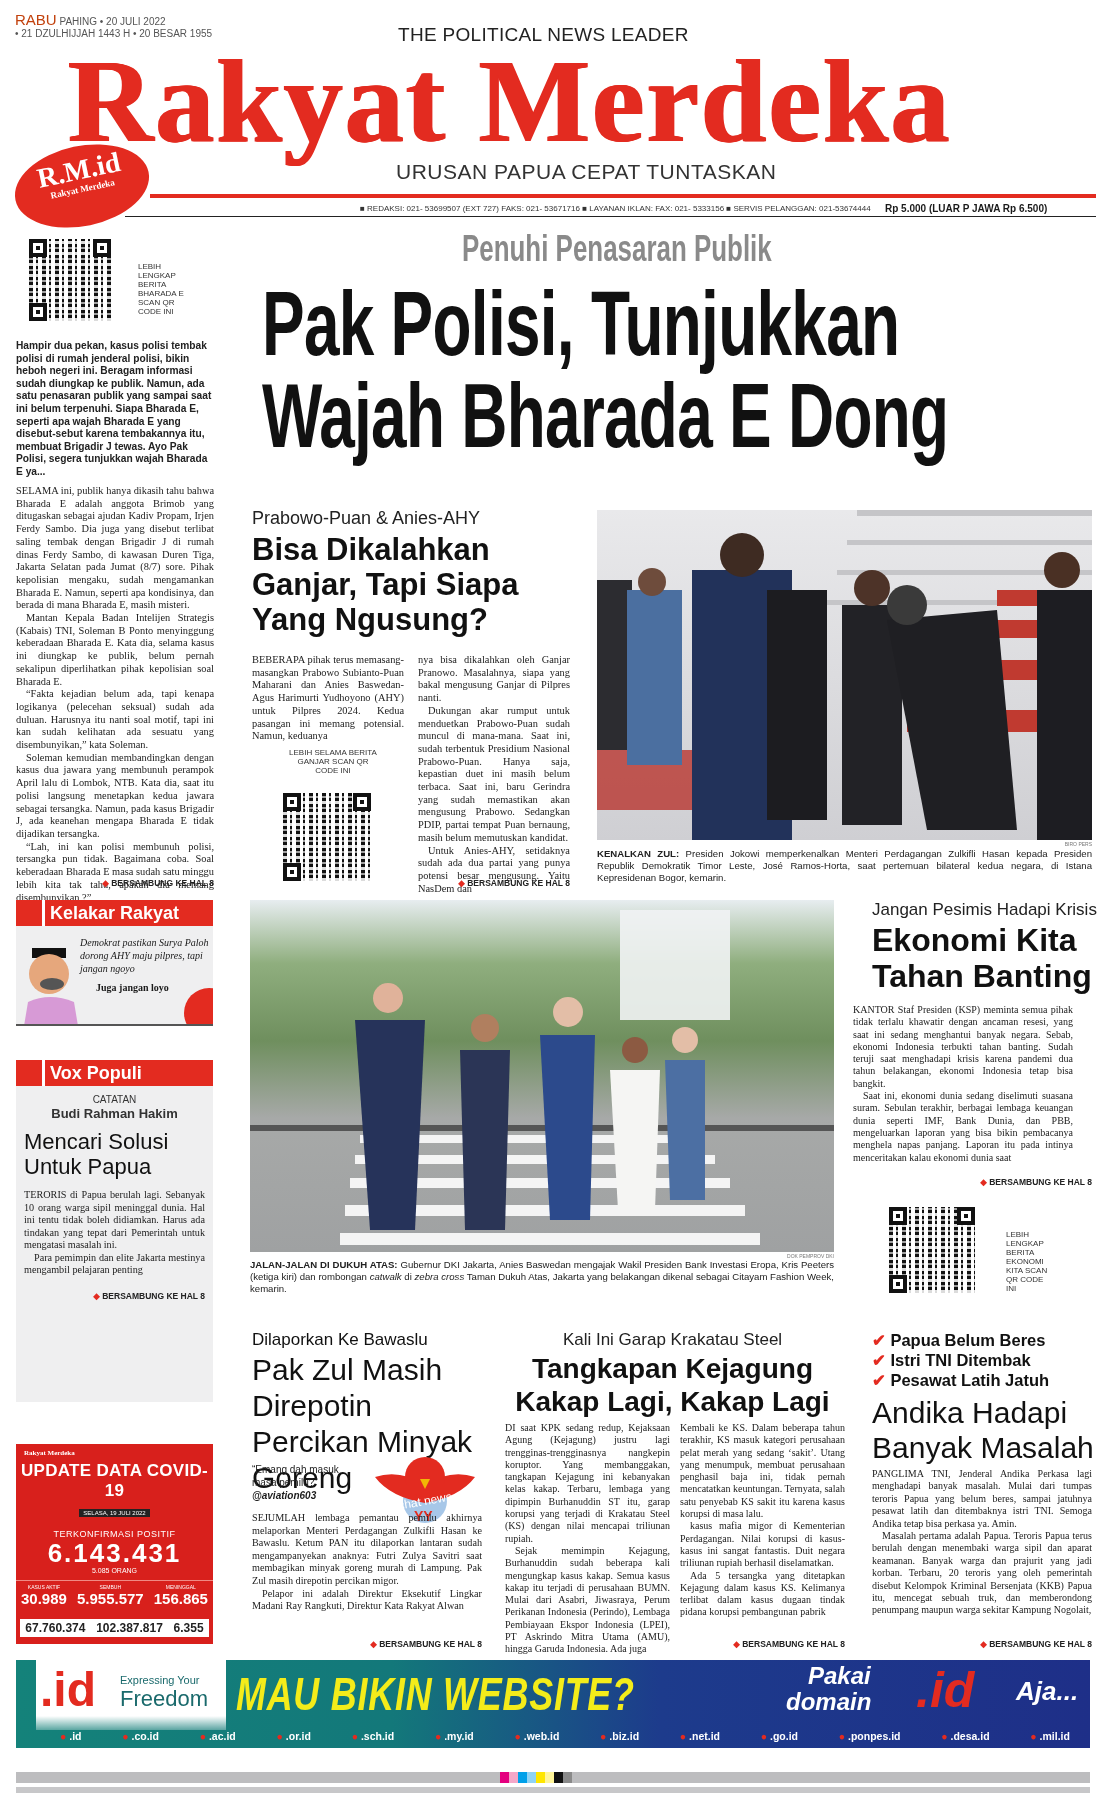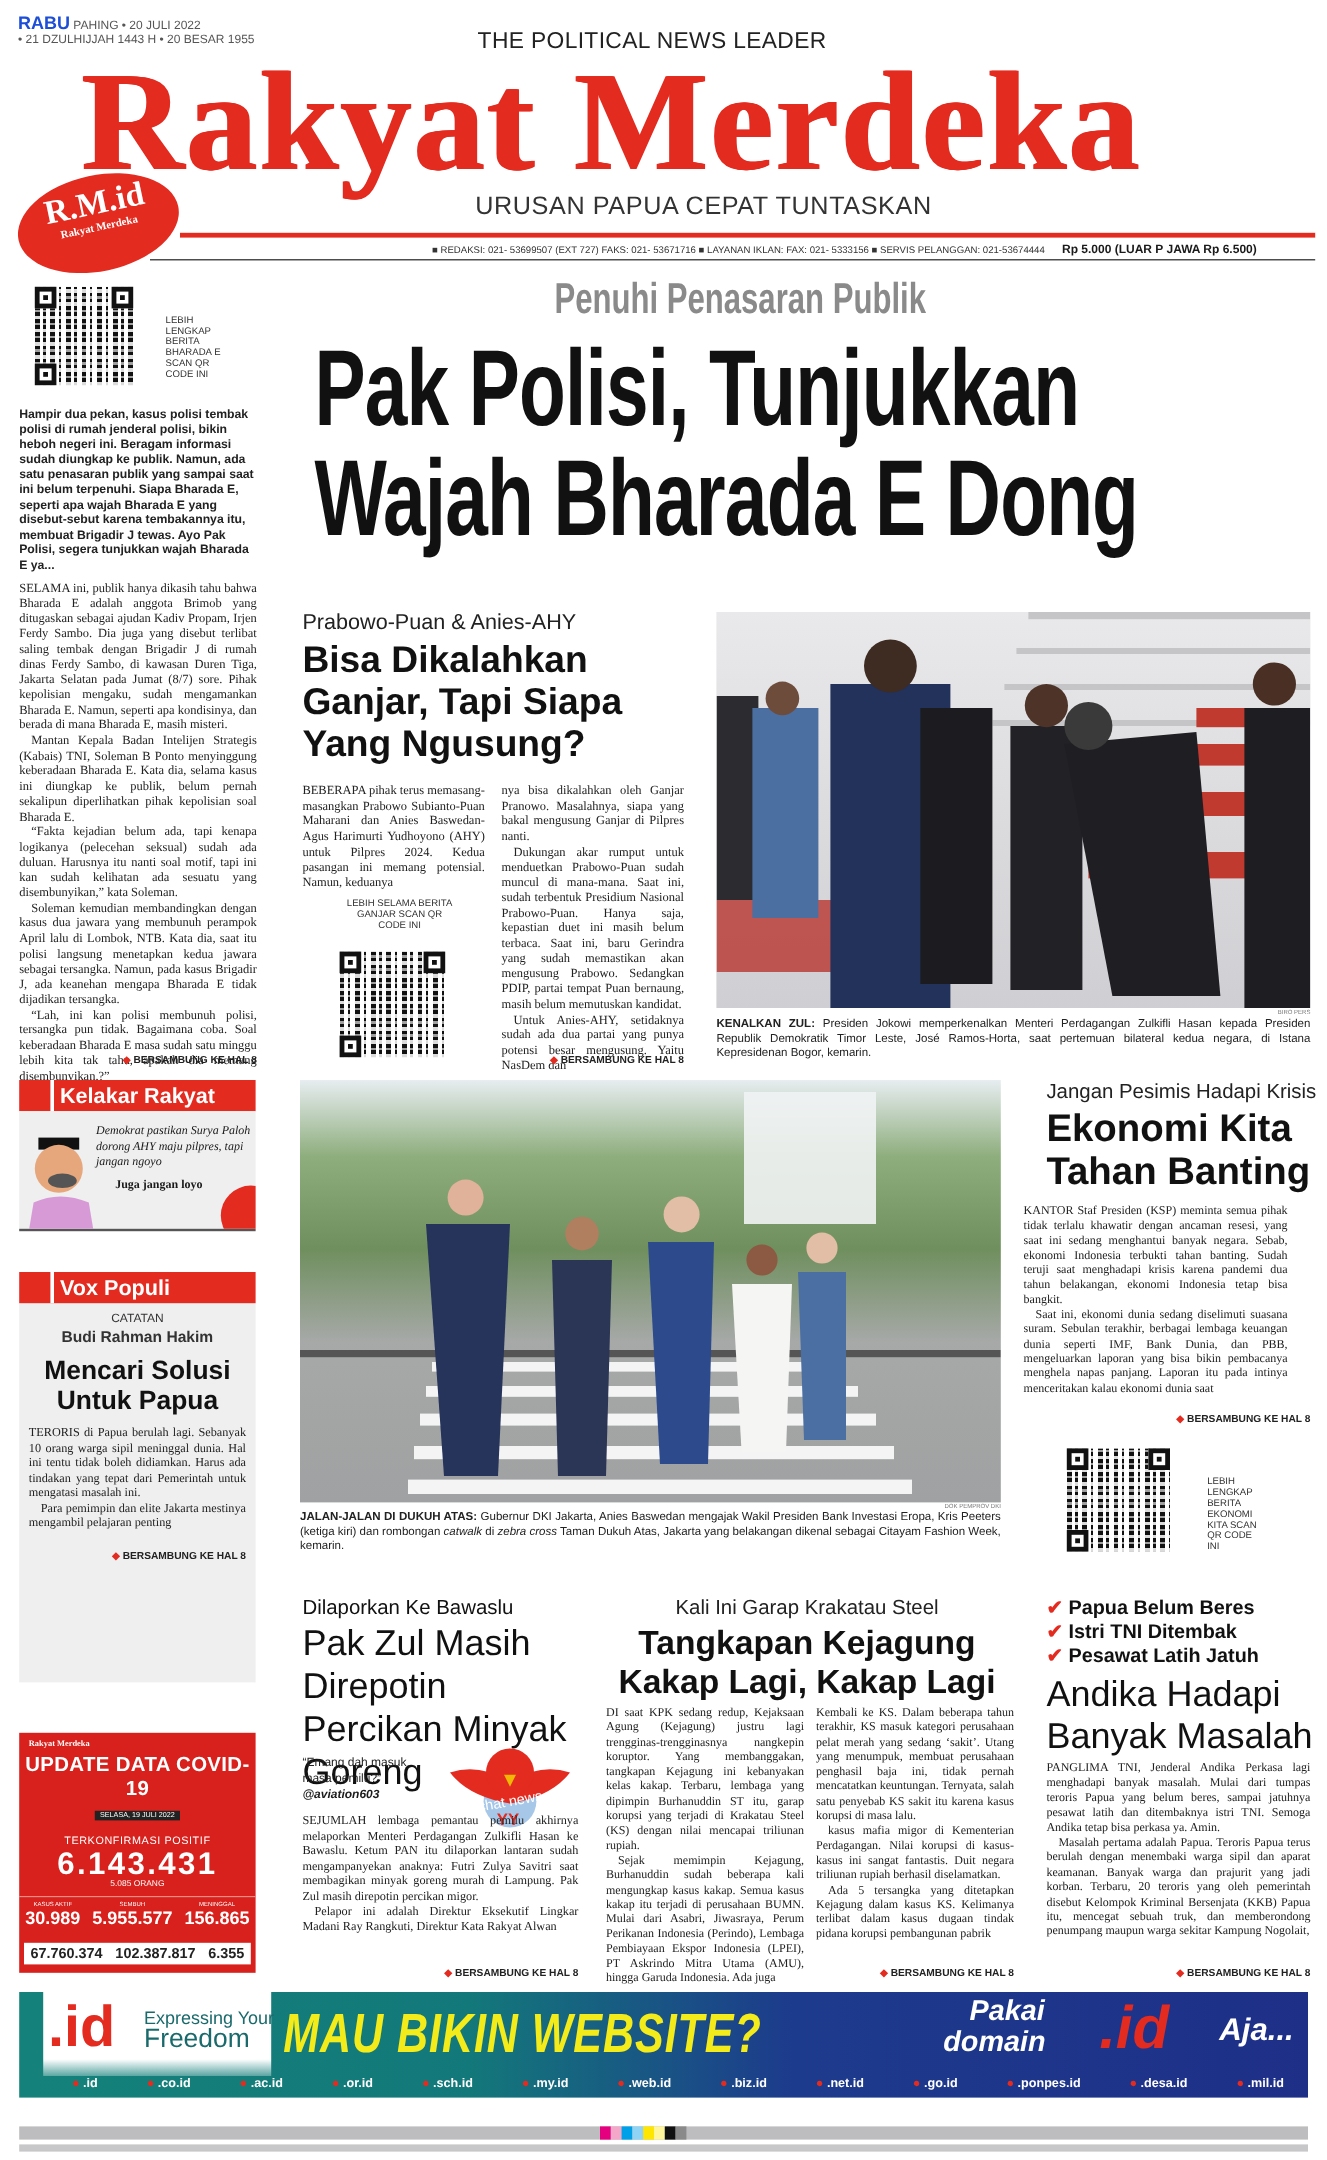--- a/index.html
+++ b/index.html
@@ -1,21 +1,21 @@
 <!DOCTYPE html>
 <html><head>
 <meta charset="utf-8">
 <style>
 *{box-sizing:border-box;margin:0;padding:0}
 body{width:1106px;height:1800px;background:#fff;position:relative;overflow:hidden;font-family:"Liberation Serif",serif;color:#1a1a1a}
 .abs{position:absolute}
 .sans{font-family:"Liberation Sans",sans-serif}
 .serif{font-family:"Liberation Serif",serif}
 .mast-date{left:15px;top:14px;font-size:10px;color:#555;line-height:12px}
-.mast-date b{font-size:15px;color:#1d4ed8;font-weight:bold}
+.mast-date b{font-size:15px;color:#c2410c;font-weight:normal}
 .tagline{left:398px;top:24px;font-size:19px;color:#222;letter-spacing:.3px}
 .logo{left:68px;top:42px;width:990px;height:120px;font-family:"Liberation Serif",serif;font-weight:bold;font-size:118px;color:#e32b20;letter-spacing:2px;line-height:120px;white-space:nowrap;text-shadow:1px 0 0 #e32b20,-1px 0 0 #e32b20}
 .rm-oval{left:14px;top:146px;width:136px;height:80px;background:#e32b20;border-radius:50%;transform:rotate(-12deg);color:#fff;text-align:center}
 .rm-oval .rm1{font-size:28px;font-weight:bold;font-family:"Liberation Serif",serif;margin-top:10px;line-height:28px}
 .rm-oval .rm2{font-size:9px;font-weight:bold;font-family:"Liberation Serif",serif}
 .subtag{left:396px;top:160px;font-size:21px;color:#333;letter-spacing:.5px;font-family:"Liberation Sans",sans-serif}
 .redline{left:150px;top:194px;width:946px;height:4px;background:#e32b20}
 .contact{left:360px;top:204px;font-size:8px;color:#333;font-family:"Liberation Sans",sans-serif}
 .price{left:885px;top:203px;font-size:10px;font-weight:bold;font-family:"Liberation Sans",sans-serif}
 .blkline{left:125px;top:216px;width:971px;height:1px;background:#222}
@@ -153,21 +153,21 @@
     <div class="abs serif" style="left:80px;top:56px;font-weight:bold;font-size:10px">Juga jangan loyo</div>
     <div class="abs" style="left:168px;top:62px;width:50px;height:50px;border-radius:50%;background:#e32b20"></div>
   </div>
 </div>
 
 <div class="abs" style="left:16px;top:1060px;width:197px;height:342px">
   <div class="box-h">Vox Populi</div>
   <div class="gray" style="height:316px;padding:8px 8px 0">
     <div class="sans" style="text-align:center;font-size:10px;color:#333">CATATAN</div>
     <div class="sans" style="text-align:center;font-size:13px;font-weight:bold;color:#333;margin-top:1px">Budi Rahman Hakim</div>
-    <div class="sans" style="text-align:center;font-size:22px;font-weight:bold;line-height:25px;margin:8px 0 10px;color:#111">Mencari Solusi Untuk Papua</div>
+    <div class="sans" style="text-align:left;font-size:22px;font-weight:normal;line-height:25px;margin:8px 0 10px;color:#111">Mencari Solusi Untuk Papua</div>
     <div class="body serif" style="font-size:10.2px;line-height:12.5px">
       <p>TERORIS di Papua berulah lagi. Sebanyak 10 orang warga sipil meninggal dunia. Hal ini tentu tidak boleh didiamkan. Harus ada tindakan yang tepat dari Pemerintah untuk mengatasi masalah ini.</p>
       <p>Para pemimpin dan elite Jakarta mestinya mengambil pelajaran penting</p>
     </div>
     <div class="cont" style="margin-top:14px">BERSAMBUNG KE HAL 8</div>
   </div>
 </div>
 
 <div class="abs photo" style="left:250px;top:900px;width:584px;height:352px;background:linear-gradient(180deg,#e7edf0 0%,#8fae7e 18%,#6f8f5e 40%,#a7a9a8 62%,#9fa1a2 100%)">
   <svg width="584" height="352">
@@ -283,21 +283,21 @@
   <div style="display:flex;justify-content:space-around;background:#fff;color:#222;margin:12px 4px 0;padding:2px 0;font-weight:bold;font-size:12px">
     <span>67.760.374</span>
     <span>102.387.817</span>
     <span>6.355</span>
   </div>
 </div>
 
 <div class="abs banner">
   <div class="abs" style="left:20px;top:0;width:190px;height:70px;background:linear-gradient(180deg,#fff 80%,rgba(255,255,255,.3))"></div>
   <div class="abs sans" style="left:24px;top:2px;font-size:48px;font-weight:bold;color:#e32b20;line-height:56px">.id</div>
-  <div class="abs sans" style="left:104px;top:14px;font-size:15px;color:#1a6a6c">Expressing Your</div>
+  <div class="abs sans" style="left:104px;top:14px;font-size:11px;color:#1a6a6c">Expressing Your</div>
   <div class="abs sans" style="left:104px;top:26px;font-size:22px;color:#1a6a6c">Freedom</div>
   <div class="abs sans" style="left:220px;top:6px;font-size:46px;font-weight:bold;font-style:italic;color:#f4ec1a;letter-spacing:1px;transform:scaleX(.78);transform-origin:left;white-space:nowrap;line-height:56px">MAU BIKIN WEBSITE?</div>
   <div class="abs sans" style="left:792px;top:2px;font-size:24px;font-weight:bold;font-style:italic;color:#fff">Pakai</div>
   <div class="abs sans" style="left:770px;top:28px;font-size:24px;font-weight:bold;font-style:italic;color:#fff">domain</div>
   <div class="abs sans" style="left:900px;top:0;font-size:50px;font-weight:bold;font-style:italic;color:#e32b20;line-height:60px">.id</div>
   <div class="abs sans" style="left:1000px;top:16px;font-size:26px;font-weight:bold;font-style:italic;color:#fff">Aja...</div>
   <div class="abs sans" style="left:44px;top:70px;width:1010px;display:flex;justify-content:space-between;font-size:10.5px;color:#fff;font-weight:bold">
     <span><span style="color:#e32b20">● </span><span>.id</span></span>
     <span><span style="color:#e32b20">● </span><span>.co.id</span></span>
     <span><span style="color:#e32b20">● </span><span>.ac.id</span></span>

